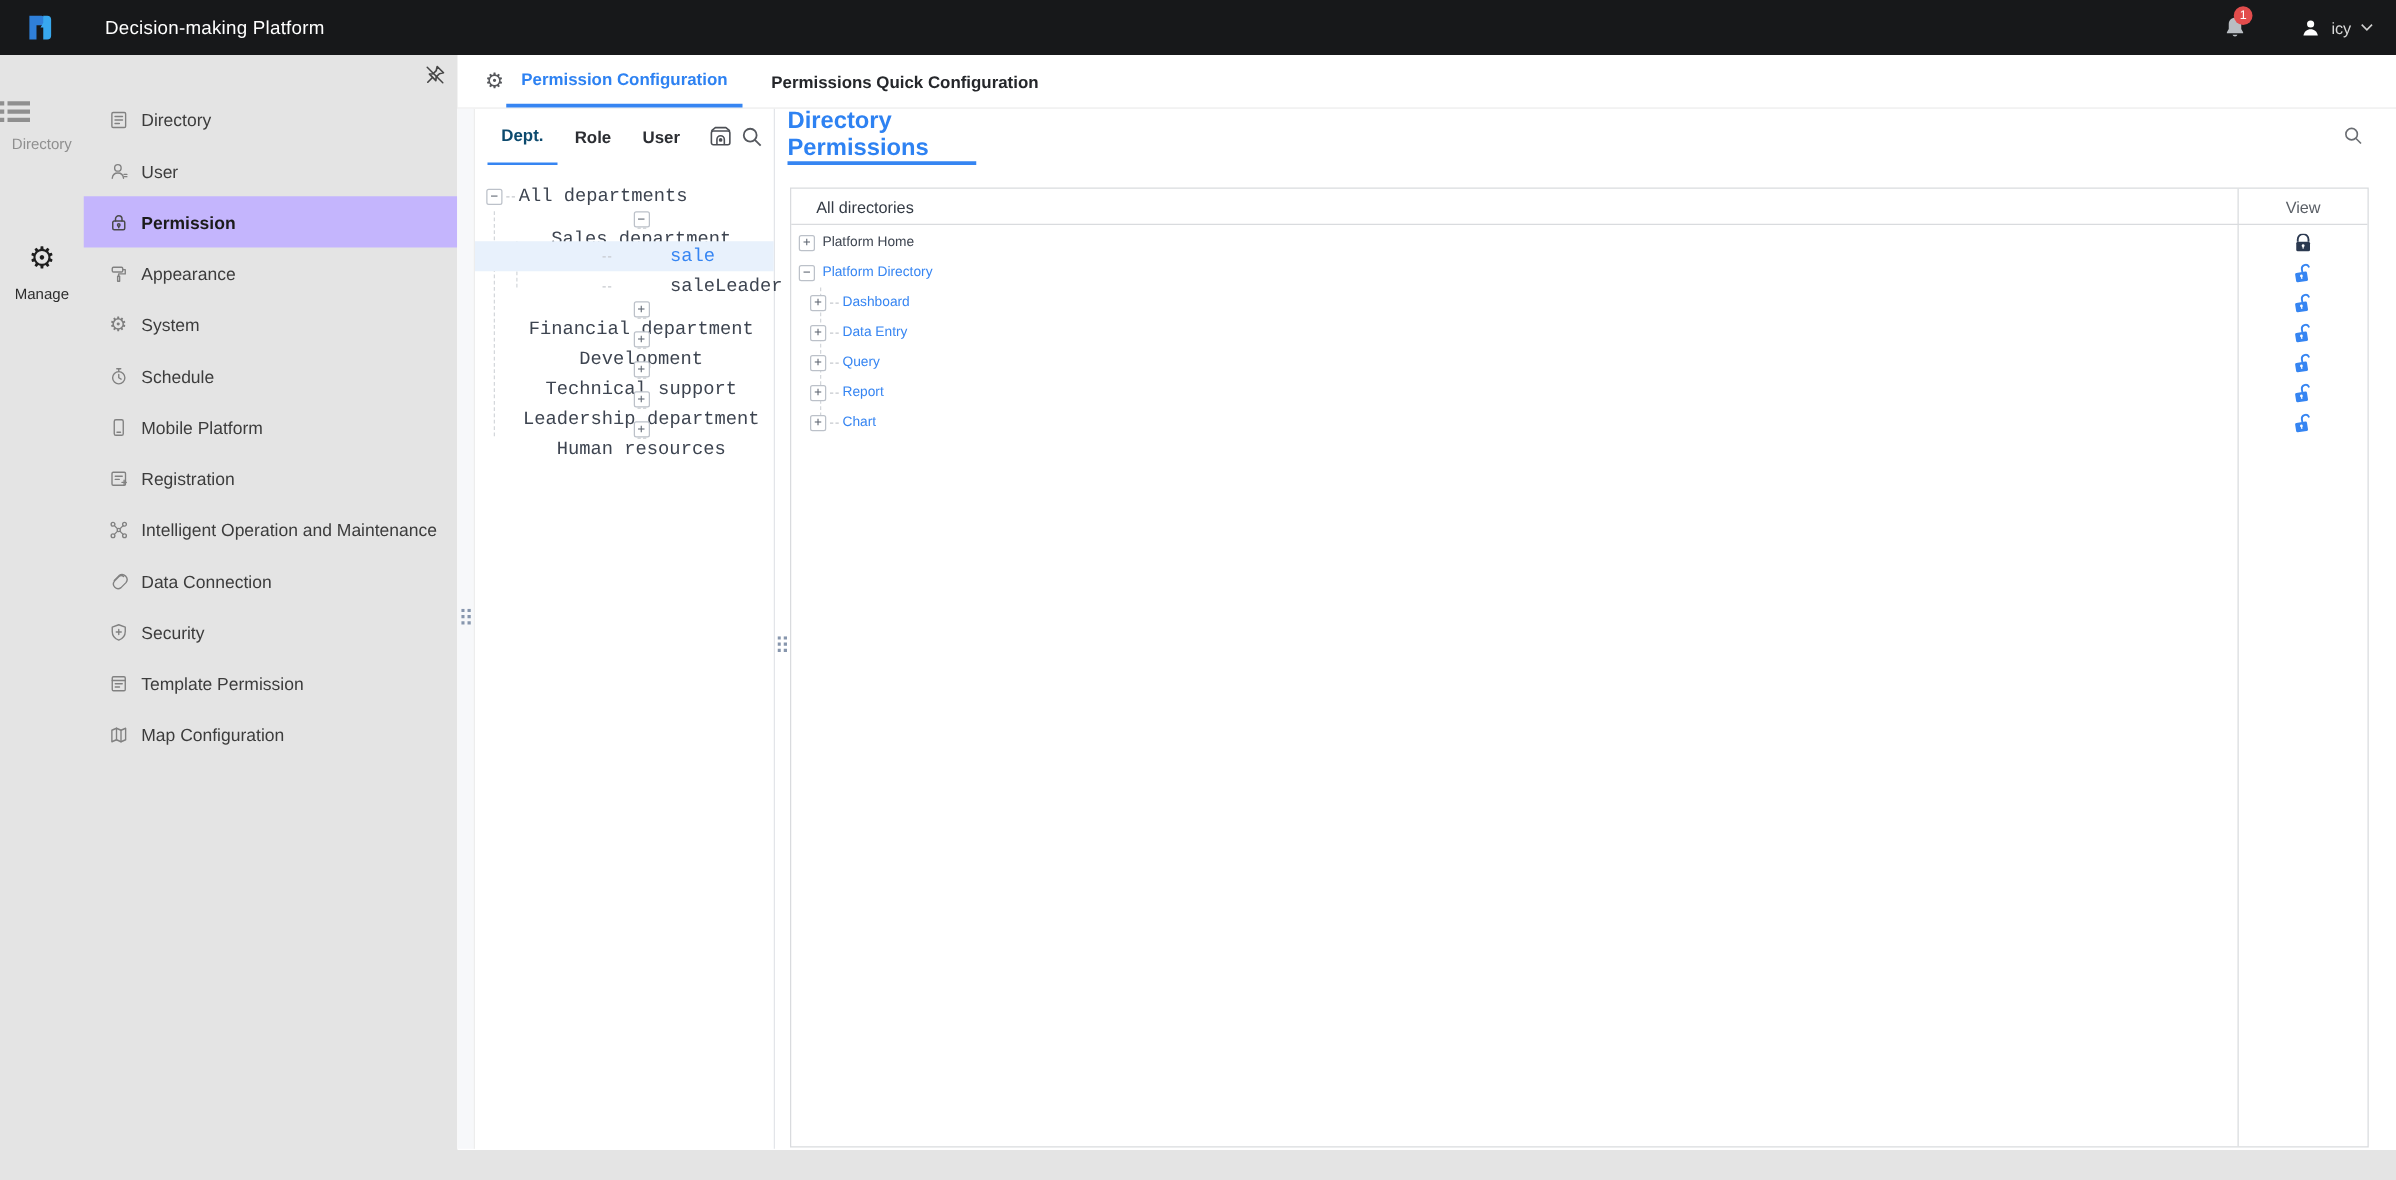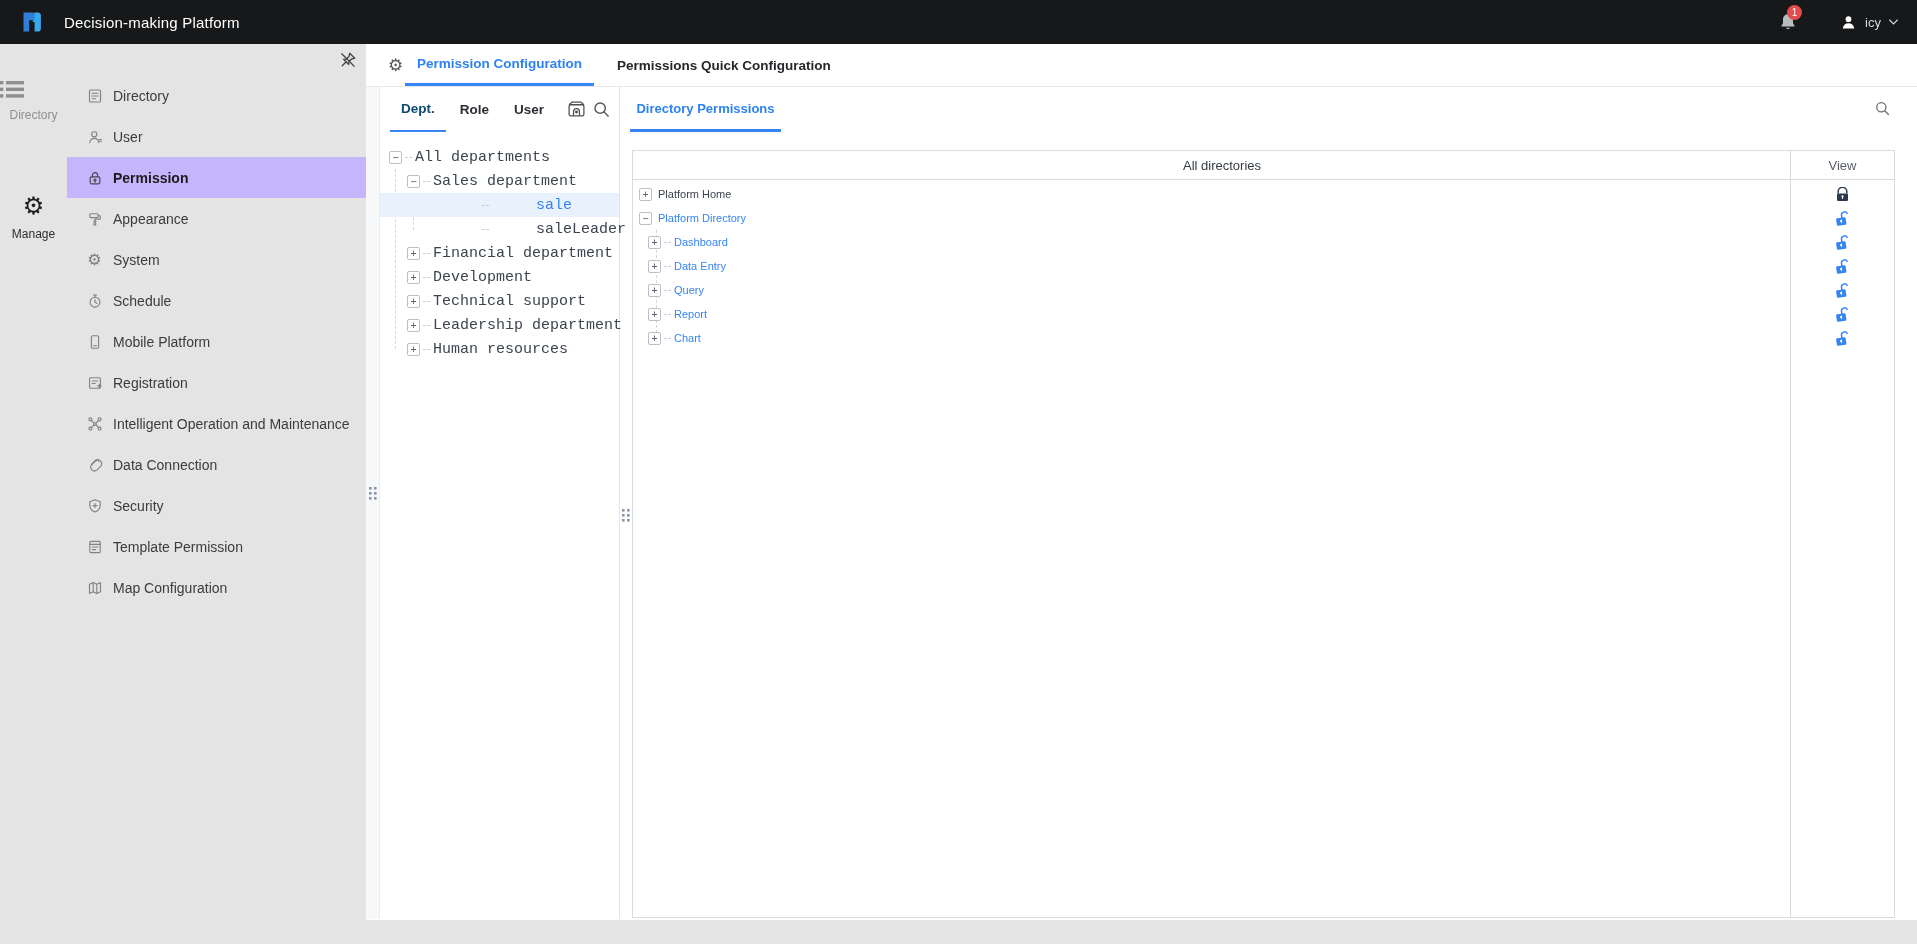--- a/index.html
+++ b/index.html
@@ -2,21 +2,21 @@
 <html><head>
 <meta charset="utf-8">
 <style>
   * { margin:0; padding:0; box-sizing:border-box; }
   body { background:#cfcfcf; }
   .page { position:relative; width:1917px; height:944px; overflow:hidden;
           background:#e4e4e4; font-family:"Liberation Sans",sans-serif; color:#3d4450; }
 
   
   .hdr { position:absolute; left:0; top:0; width:100%; height:44px; background:#17181a;
-         display:flex; align-items:center; z-index:5; }
+         display:flex; align-items:center; z-index:5;gap:20px; }
   .logo { margin-left:21px; width:22px; height:22px; flex:none; }
   .hdr-title { margin-left:21px; color:#fff; font-size:15px; letter-spacing:.2px; }
   .hdr-right { margin-left:auto; display:flex; align-items:center; padding-right:18px; }
   .bell-wrap { position:relative; width:20px; height:20px; cursor:pointer; }
   .badge { position:absolute; top:-7px; left:9px; min-width:15px; height:15px; border-radius:8px;
            background:#e24c4c; color:#fff; font-size:10px; line-height:15px; text-align:center; padding:0 3px; }
   .user-wrap { display:flex; align-items:center; margin-left:42px; cursor:pointer; }
   .username { color:#d8d8d8; font-size:13px; margin:0 7px 0 8px; }
 
   
@@ -60,43 +60,43 @@
   .dept-panel { width:240px; flex:none; border-right:1px solid #e3e5e9; position:relative; }
   .panel-tabs { height:45px; display:flex; align-items:stretch; padding-left:10px; }
   .dp-tab { display:flex; align-items:center; padding:0 11px; margin-right:3px; font-size:13.5px;
             font-weight:bold; color:#2c2e33; cursor:pointer; }
   .dp-tab.active { color:#0c4a6e; border-bottom:2px solid #3685f2; }
   .pt-icons { display:flex; align-items:center; margin-left:9px; }
   .pt-icons .pti { width:19px; height:19px; margin-right:6px; cursor:pointer; display:flex; align-items:center; }
 
   .tree { position:relative; padding-top:13px; }
   .trow { height:24px; display:flex; align-items:center; font-size:15px; color:#3d4450; cursor:pointer; position:relative; z-index:1;font-family:Liberation Mono, monospace; }
-  .trow.lvl0 { padding-left:9px; } .trow.lvl1 { padding-left:27px; } .trow.lvl2 { padding-left:42px;gap:44px; }
+  .trow.lvl0 { padding-left:9px; } .trow.lvl1 { padding-left:27px;flex-direction:column; } .trow.lvl2 { padding-left:42px;gap:44px; }
   .trow.selected { background:#e8f1fc; }
   .trow.selected .label { color:#3685f2; }
   .expander { width:13px; height:13px; border:1px solid #bcc1c9; background:#fff; border-radius:2px;
               font:10px/11px "DejaVu Sans Mono",monospace; color:#5c6470; text-align:center; flex:none; cursor:pointer; }
   .exp-plus .expander::before { content:"+"; } .exp-minus .expander::before { content:"−"; }
   .exp-none .expander { visibility:hidden; }
   .dash { width:7px; border-top:1px dashed #c6c9ce; margin:0 3px; flex:none; }
   .guide { position:absolute; border-left:1px dashed #d4d7db; z-index:0; }
   .guide.g1 { left:15px; top:37px; height:180px; }
   .guide.g2 { left:33px; top:61px; height:37px; }
 
   
   .perm-panel { flex:1; position:relative; }
   .perm-tab { position:absolute; left:0; top:0; width:151px; height:45px; display:flex; align-items:center;
-              justify-content:center; color:#2e82f2; font-size:13px; font-weight:bold;
+              justify-content:center; color:#2e82f2; font-size:19px; font-weight:bold;
               border-bottom:3px solid #3685f2; cursor:pointer; }
   .perm-search { position:absolute; top:13px; right:26px; width:17px; height:17px; cursor:pointer; }
 
   .tbl { position:absolute; left:2px; right:22px; top:63px; bottom:1px; border:1px solid #d9dbde; }
   .col-divider { position:absolute; top:0; bottom:0; right:103px; border-left:1px solid #d9dbde; }
   .tbl-head { height:29px; display:flex; align-items:center; border-bottom:1px solid #d9dbde; font-size:13px; }
-  .th-dir { padding-left:20px; color:#343b45; flex:1;text-align:center; }
+  .th-dir { padding-left:20px; color:#343b45; flex:1; }
   .th-view { width:103px; text-align:center; color:#5a5f66; flex:none; }
   .tbl-body { position:relative; padding-top:2px; }
   .prow { height:24px; display:flex; align-items:center; font-size:11px; position:relative; z-index:1; }
   .prow .rmain { flex:1; display:flex; align-items:center; }
   .prow.lvl0 .rmain { padding-left:6px; } .prow.lvl1 .rmain { padding-left:15px; }
   .prow.lvl0 .expander { margin-right:6px; }
   .prow .label { color:#3d4450; cursor:pointer; }
   .prow.link .label { color:#3685f2; }
   .lockcell { width:103px; flex:none; display:flex; justify-content:center; align-items:center; }
   .lockcell span { display:flex; cursor:pointer; }

